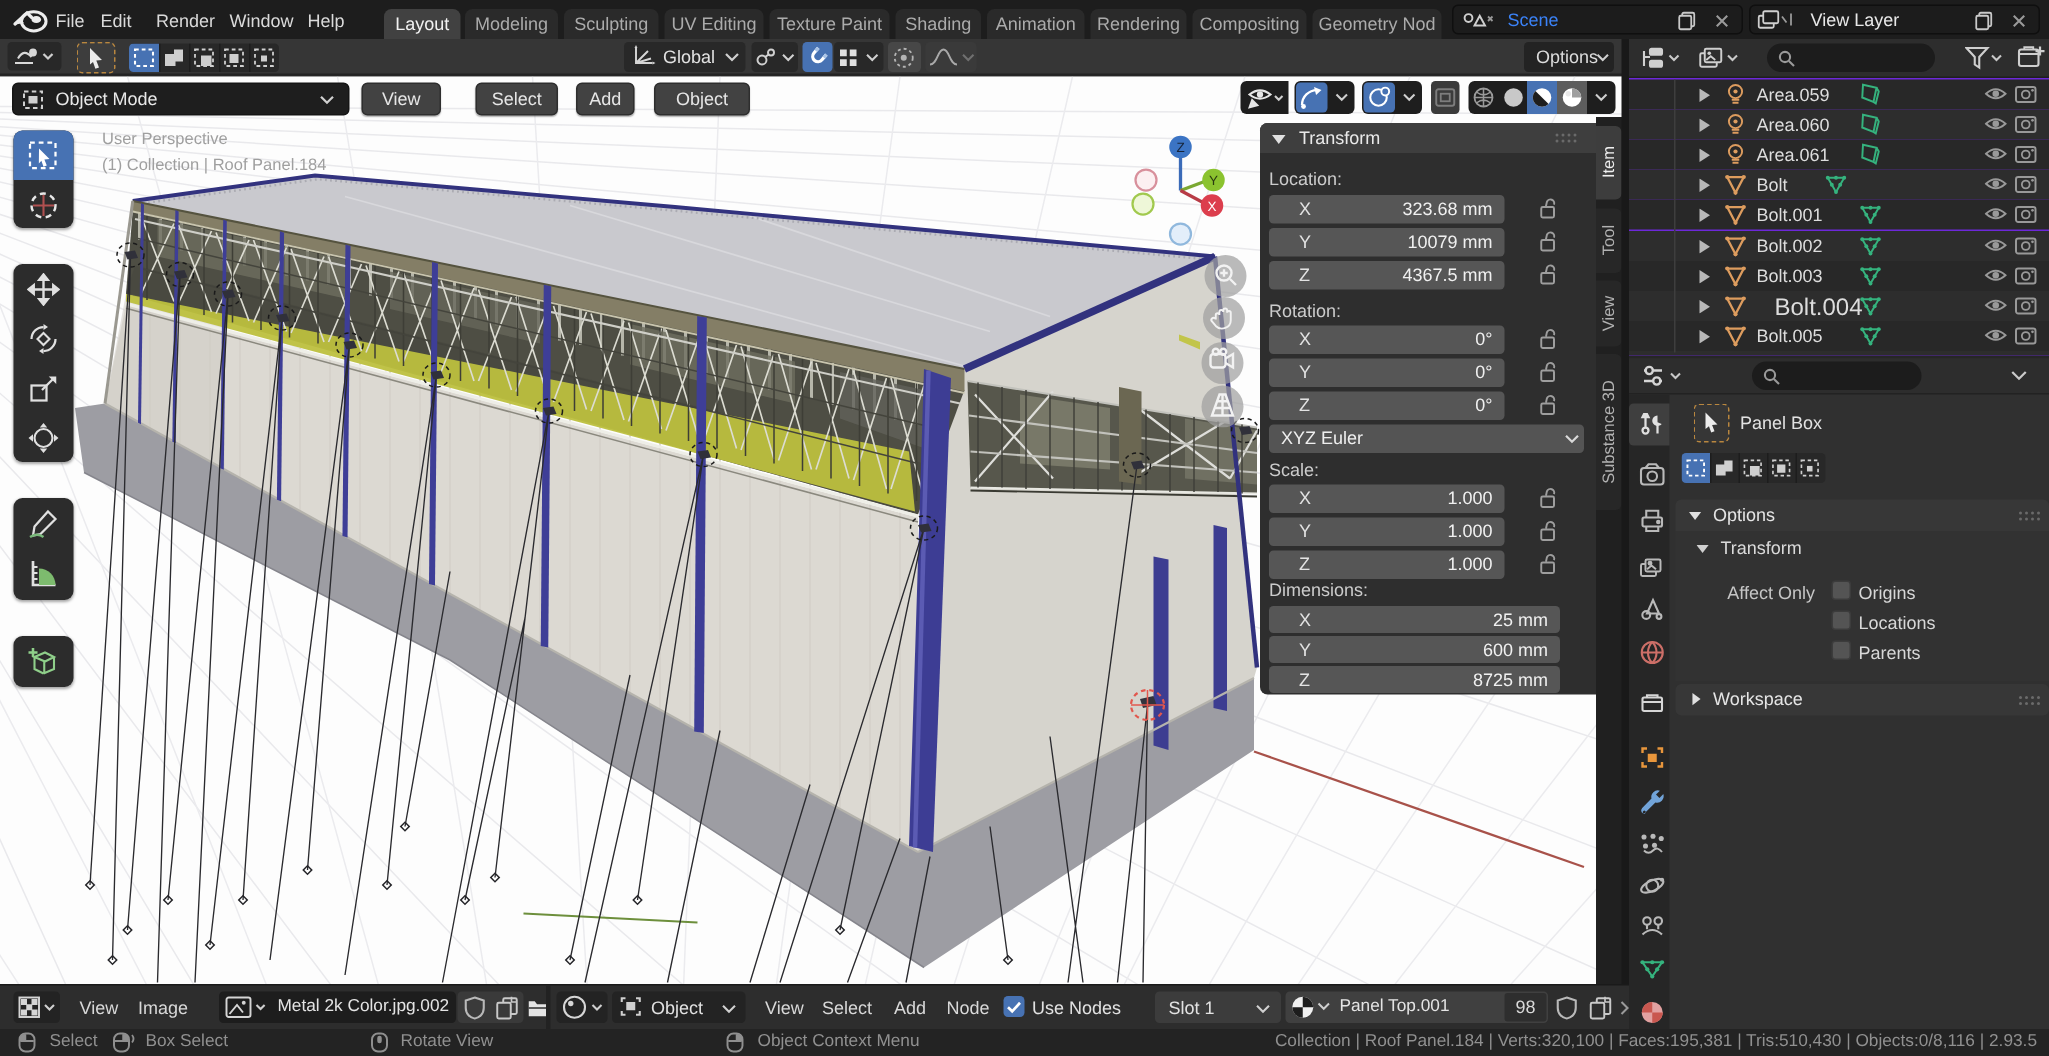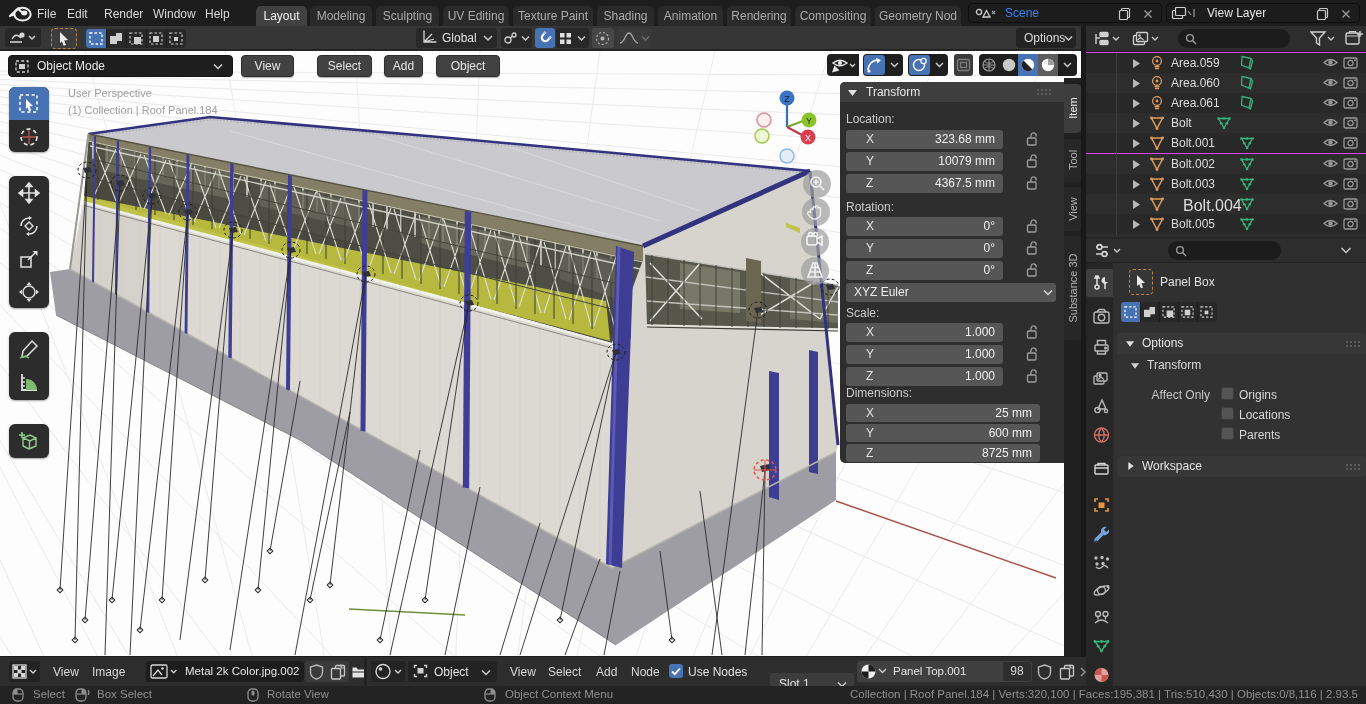--- a/index.html
+++ b/index.html
@@ -574,21 +574,21 @@
     </div>
   <div class="abs" style="left:1064px;top:187px;width:17px;height:44px;background:#272727;border-radius:0 4px 4px 0;">
       <div class="vtext" style="color:#b2b2b2;top:22px;">View</div>
     </div>
   <div class="abs" style="left:1064px;top:236px;width:17px;height:104px;background:#272727;border-radius:0 4px 4px 0;">
       <div class="vtext" style="color:#b2b2b2;top:52px;">Substance 3D</div>
     </div>
 
   <div class="abs" style="left:1081px;top:26px;width:5px;height:660px;background:#191919;"></div>
 
-  <div class="abs" id="outliner" style="left:1086px;top:26px;width:280px;height:211px;background:#d946ef;overflow:hidden;">
+  <div class="abs" id="outliner" style="left:1086px;top:26px;width:280px;height:211px;background:#6d28d9;overflow:hidden;">
 
     <div class="abs" style="left:0;top:0;width:280px;height:26px;background:#2d2d2d;border-bottom:1px solid #1f1f1f;">
       <svg class="abs" style="left:8px;top:5px;" width="28" height="16" viewBox="0 0 28 16">
         <g stroke="#d0d0d0" stroke-width="1.4" fill="#d0d0d0">
             <path d="M2 3 v10" fill="none"></path>
             <path d="M2 7 h4" fill="none"></path>
             <rect x="6" y="1.5" width="8" height="4" rx="1"></rect>
             <rect x="6" y="9.5" width="8" height="4" rx="1"></rect>
           </g>
         <path d="M19 6 l3 3 l3 -3" fill="none" stroke="#c9c9c9" stroke-width="1.4"></path>
@@ -1194,21 +1194,21 @@
     <div class="abs txt" style="left:510px;top:8px;color:#d8d8d8;">View</div>
     <div class="abs txt" style="left:548px;top:8px;color:#d8d8d8;">Select</div>
     <div class="abs txt" style="left:596px;top:8px;color:#d8d8d8;">Add</div>
     <div class="abs txt" style="left:631px;top:8px;color:#d8d8d8;">Node</div>
     <div class="abs" style="left:669px;top:7px;width:14px;height:14px;background:#4772b3;border-radius:3px;">
       <svg class="abs" style="left:2px;top:3px;" width="10" height="9" viewBox="0 0 10 9">
           <path d="M1 4.5 L3.8 7.2 L9 1.5" fill="none" stroke="#fff" stroke-width="1.8"></path>
         </svg>
     </div>
     <div class="abs txt" style="left:688px;top:8px;color:#e2e2e2;">Use Nodes</div>
-    <div class="abs" style="left:770px;top:16px;width:84px;height:21px;background:#3c3c3c;border-radius:3px;text-decoration:underline;">
+    <div class="abs" style="left:770px;top:4px;width:84px;height:21px;background:#3c3c3c;border-radius:3px;text-decoration:underline;">
       <div class="abs" style="left:9px;top:4px;font-size:12px;color:#e2e2e2;">Slot 1</div>
       <svg class="abs" style="left:66px;top:8px;" width="12" height="9" viewBox="0 0 12 9">
           <path d="M2 1.5 l4 4 l4 -4" fill="none" stroke="#cfcfcf" stroke-width="1.4"></path>
         </svg>
     </div>
     <div class="abs" style="left:857px;top:4px;width:175px;height:21px;background:#404040;border-radius:3px;">
       <svg class="abs" style="left:3px;top:2px;" width="17" height="17" viewBox="0 0 17 17">
           <circle cx="8.5" cy="8.5" r="7" fill="#f0f0f0"></circle>
           <path d="M8.5 1.5 A7 7 0 0 1 15.5 8.5 L8.5 8.5 Z" fill="#1d1d1d"></path>
           <path d="M8.5 15.5 A7 7 0 0 1 1.5 8.5 L8.5 8.5 Z" fill="#1d1d1d"></path>

